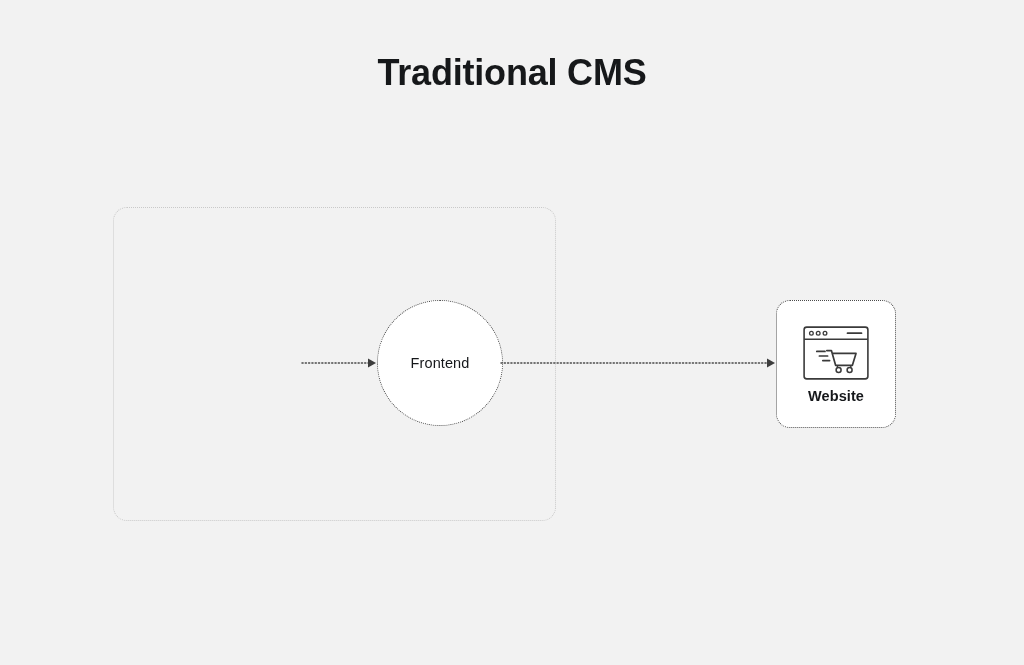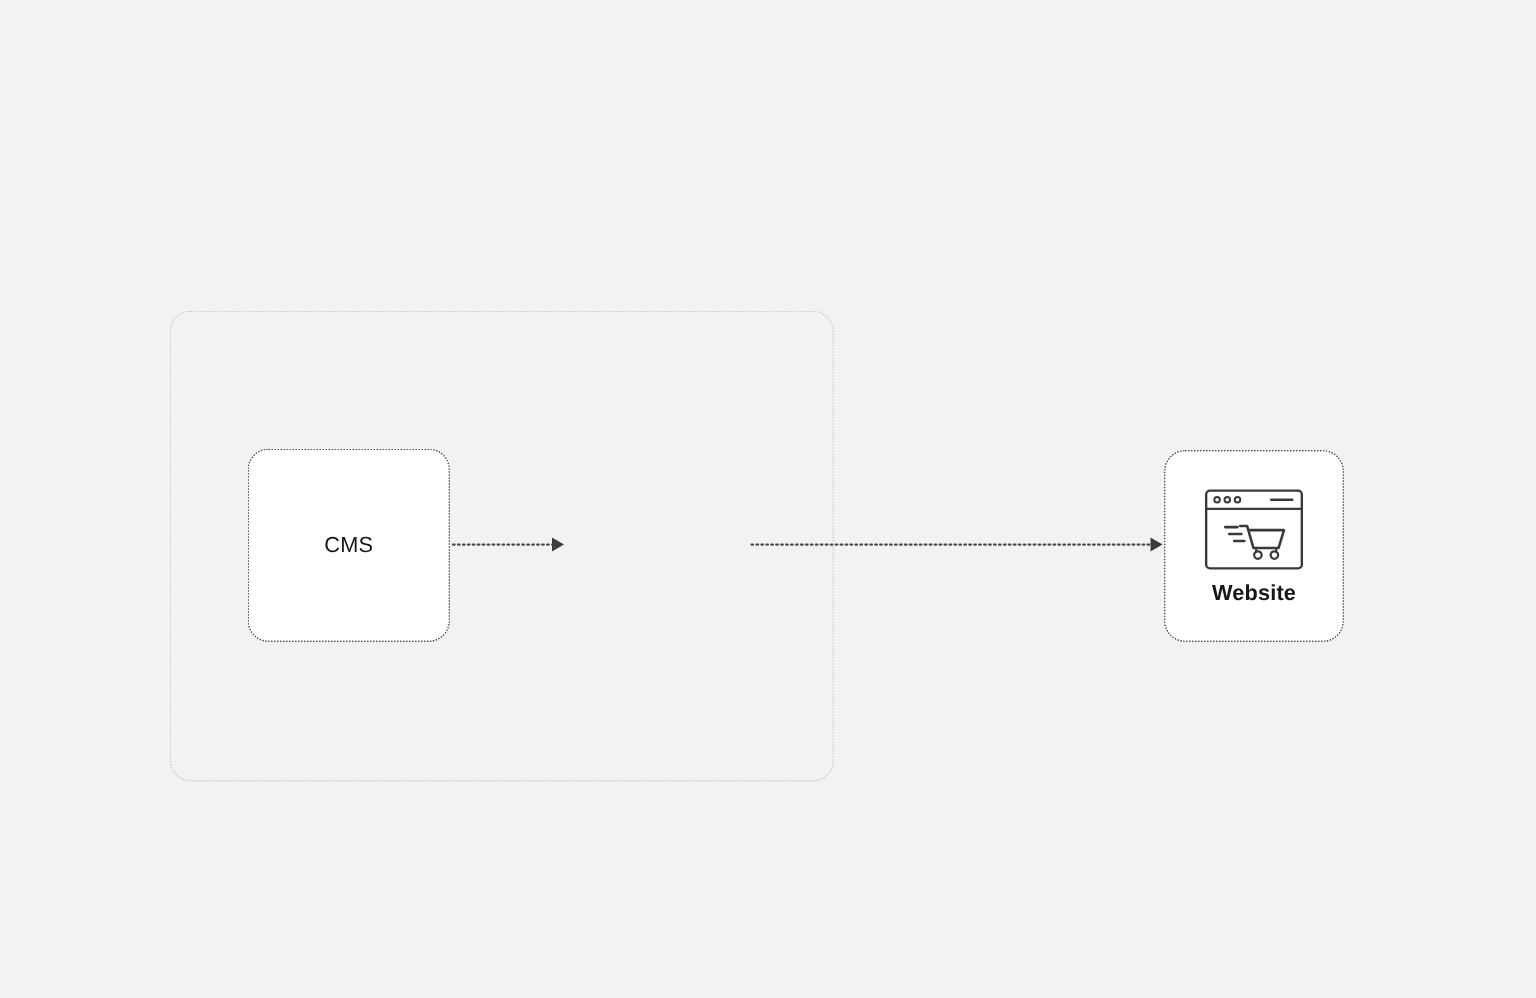--- a/index.html
+++ b/index.html
@@ -131,34 +131,35 @@
     left: 501px;
     top: 355px;
     width: 280px;
   }
 </style>
 </head>
 <body>
 
 <div class="canvas">
 
+  <div class="diagram-title">Traditional CMS</div>
 
   <div class="group-container"></div>
 
-  <div class="node node-cms">
-    <span class="node-label">CMS</span>
-  </div>
 
   <div class="connector connector-cms-frontend">
     <svg width="80" height="16" viewBox="0 0 80 16" aria-hidden="true">
       <line x1="2" y1="8" x2="70" y2="8" stroke="#4a4a4a" stroke-width="1.5" stroke-dasharray="1.1 2.2" stroke-linecap="round"></line>
       <path d="M68 3.4 L76 8 L68 12.6 Z" fill="#3d3d3d"></path>
     </svg>
   </div>
 
+  <div class="node node-frontend">
+    <span class="node-label">Frontend</span>
+  </div>
 
   <div class="connector connector-frontend-website">
     <svg width="280" height="16" viewBox="0 0 280 16" aria-hidden="true">
       <line x1="0" y1="8" x2="268" y2="8" stroke="#4a4a4a" stroke-width="1.5" stroke-dasharray="1.1 2.2" stroke-linecap="round"></line>
       <path d="M266 3.4 L274 8 L266 12.6 Z" fill="#3d3d3d"></path>
     </svg>
   </div>
 
   <div class="node node-website">
     <span>

